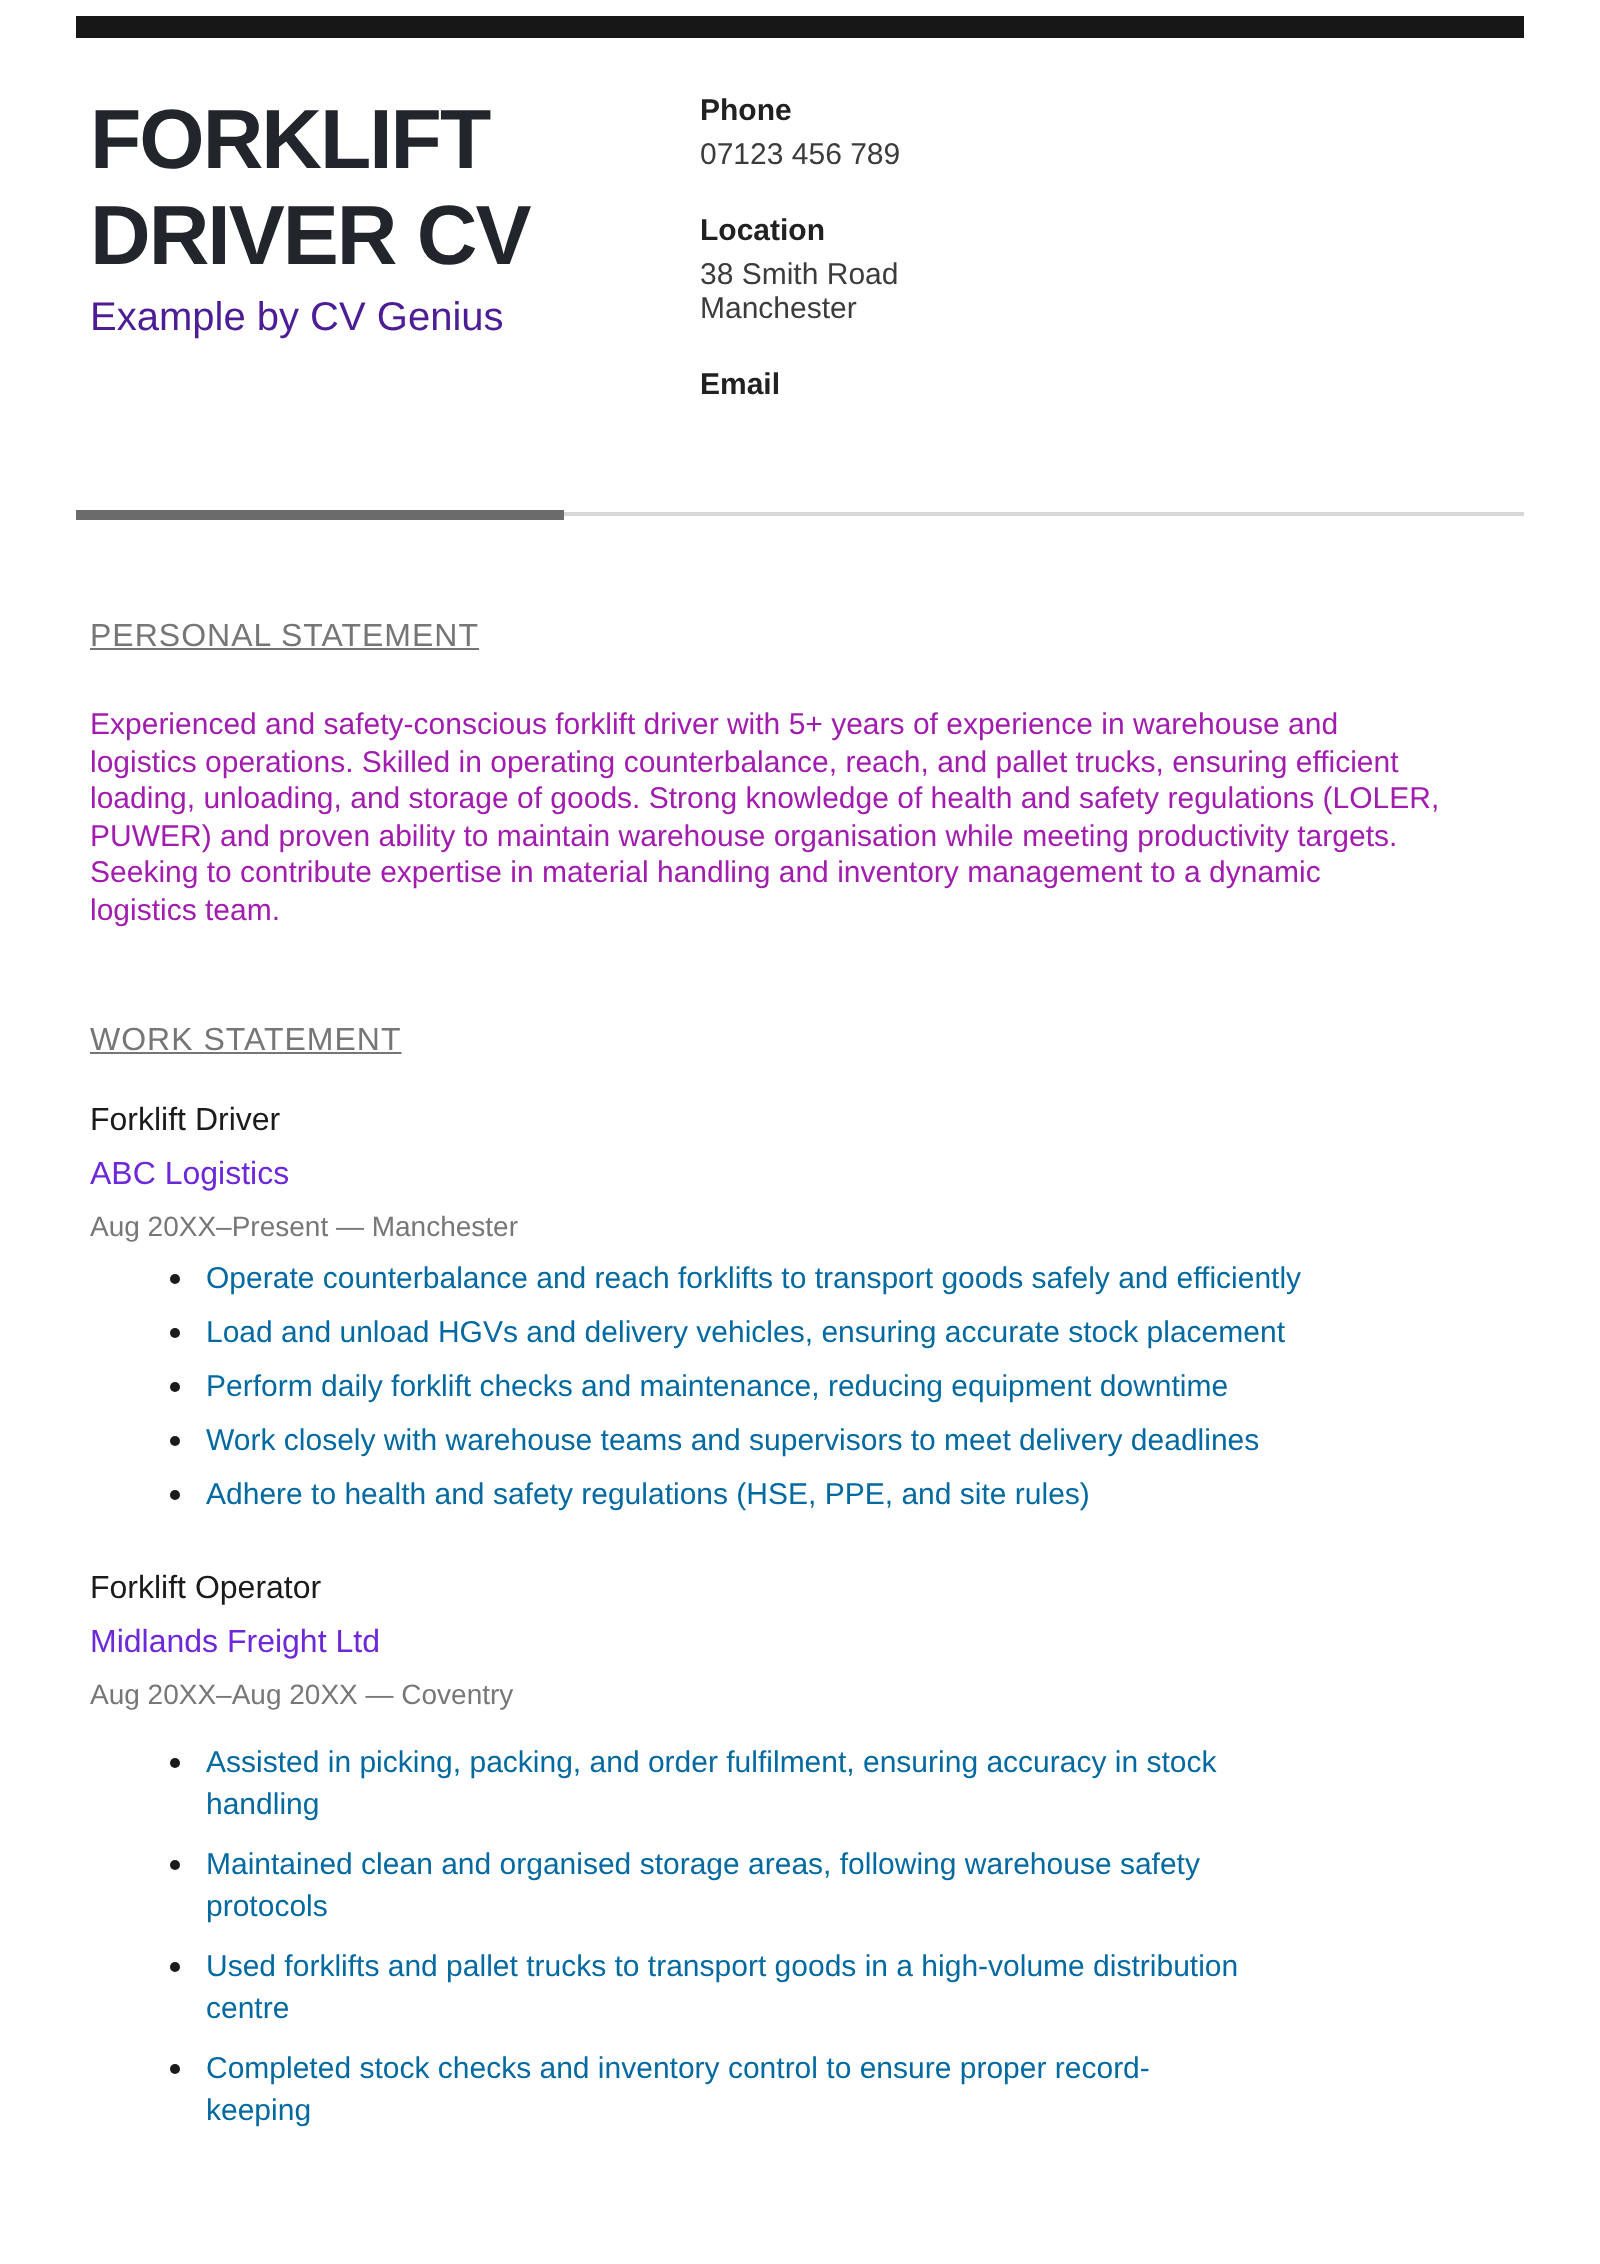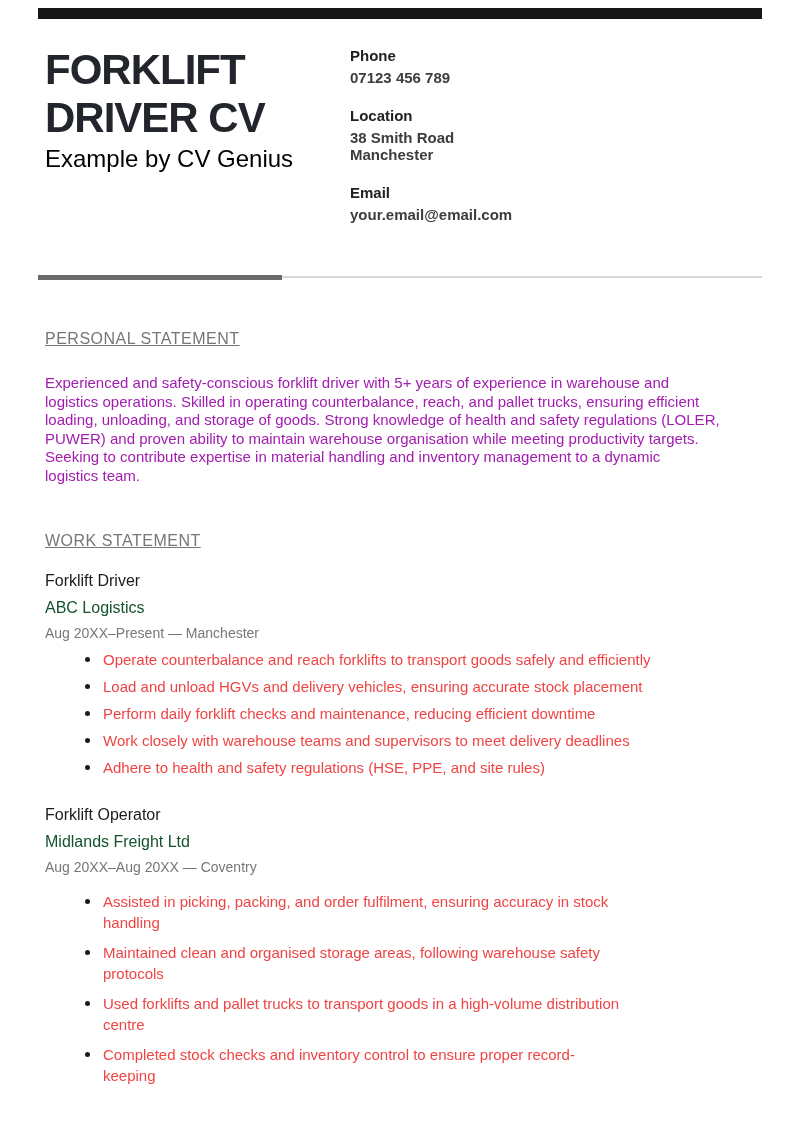--- a/index.html
+++ b/index.html
@@ -19,31 +19,31 @@
   .content { padding: 0 45px; }
 
   
   .header { display: flex; padding-top: 46px; }
   .header-left { width: 305px; flex: 0 0 305px; }
   .cv-title {
     font-size: 42px; font-weight: 700; line-height: 48px;
     letter-spacing: -1px; color: #22252b; white-space: pre-line;
   }
   .cv-subtitle {
-    font-size: 24px; font-weight: 400; line-height: 30px;
-    color: #000000; margin-top: 2px;
+    font-size: 20px; font-weight: 400; line-height: 30px;
+    color: #4c1d95; margin-top: 2px;
   }
   .contact { flex: 1; }
   .contact-group { margin-bottom: 20px; }
   .contact-label {
     font-size: 15px; font-weight: 700; line-height: 20px;
     color: #212121; margin-bottom: 3px;
   }
   .contact-value {
-    font-size: 15px; font-weight: 700; line-height: 17px;
+    font-size: 15px; font-weight: 400; line-height: 17px;
     color: #3c3c3c; white-space: pre-line;
   }
 
   
   .divider { margin: 32px 38px 0 38px; position: relative; height: 5px; }
   .divider-dark {
     position: absolute; left: 0; top: 0;
     width: 244px; height: 5px; background: #6b6b6b;
   }
   .divider-light {
@@ -63,28 +63,28 @@
     max-width: 714px; white-space: pre-line;
   }
   .we-heading { margin-top: 45px; }
 
   .job-title {
     font-size: 16px; font-weight: 400; color: #1b1b1b;
     line-height: 22px;
   }
   .job1 .job-title { margin-top: 18px; }
   .job2 .job-title { margin-top: 26px; }
-  .job-company { font-size: 16px; font-weight: 400; color: #14532d; line-height: 22px; margin-top: 5px; }
+  .job-company { font-size: 16px; font-weight: 400; color: #6d28d9; line-height: 22px; margin-top: 5px; }
   .job-meta { font-size: 14px; font-weight: 400; color: #777777; line-height: 19px; margin-top: 5px; }
 
   ul.bullets { list-style: none; margin-top: 6px; }
   .job2 ul.bullets { margin-top: 14px; }
   ul.bullets li {
     position: relative; padding-left: 58px; margin-bottom: 6px;
-    font-size: 15px; line-height: 21px; color: #ef4444;
+    font-size: 15px; line-height: 21px; color: #0369a1;
     max-width: 660px;
   }
   .job2 ul.bullets li { margin-bottom: 9px; }
   ul.bullets li .dot {
     position: absolute; left: 40px; top: 8px;
     width: 5px; height: 5px; border-radius: 50%; background: #1b1b1b;
   }
   ul.bullets li .li-text { white-space: pre-line; }
 </style>
 </head>
@@ -105,21 +105,20 @@
           <div class="contact-label">Phone</div>
           <div class="contact-value">07123 456 789</div>
         </div>
         <div class="contact-group">
           <div class="contact-label">Location</div>
           <div class="contact-value">38 Smith Road
 Manchester</div>
         </div>
         <div class="contact-group">
           <div class="contact-label">Email</div>
-          <div class="contact-value">your.email@email.com</div>
         </div>
       </div>
     </div>
   </div>
 
   <div class="divider">
     <div class="divider-dark"></div>
     <div class="divider-light"></div>
   </div>
 
@@ -134,21 +133,21 @@
 
     <div class="section-heading we-heading">WORK STATEMENT</div>
 
     <div class="job job1">
       <div class="job-title">Forklift Driver</div>
       <div class="job-company">ABC Logistics</div>
       <div class="job-meta">Aug 20XX–Present — Manchester</div>
       <ul class="bullets">
         <li><span class="dot"></span><span class="li-text">Operate counterbalance and reach forklifts to transport goods safely and efficiently</span></li>
         <li><span class="dot"></span><span class="li-text">Load and unload HGVs and delivery vehicles, ensuring accurate stock placement</span></li>
-        <li><span class="dot"></span><span class="li-text">Perform daily forklift checks and maintenance, reducing efficient downtime</span></li>
+        <li><span class="dot"></span><span class="li-text">Perform daily forklift checks and maintenance, reducing equipment downtime</span></li>
         <li><span class="dot"></span><span class="li-text">Work closely with warehouse teams and supervisors to meet delivery deadlines</span></li>
         <li><span class="dot"></span><span class="li-text">Adhere to health and safety regulations (HSE, PPE, and site rules)</span></li>
       </ul>
     </div>
 
     <div class="job job2">
       <div class="job-title">Forklift Operator</div>
       <div class="job-company">Midlands Freight Ltd</div>
       <div class="job-meta">Aug 20XX–Aug 20XX — Coventry</div>
       <ul class="bullets">

